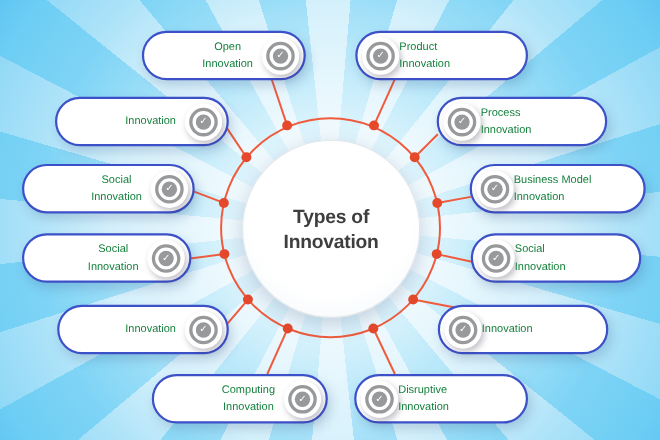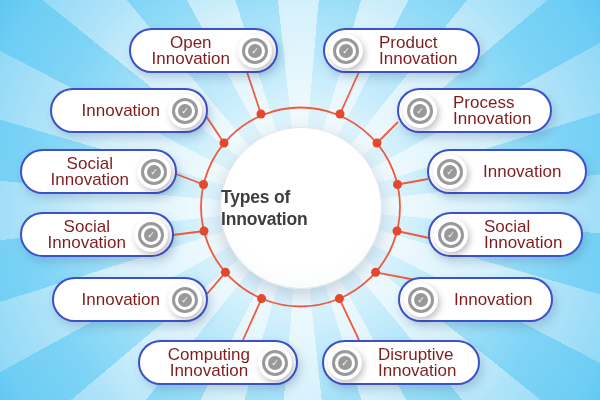--- a/index.html
+++ b/index.html
@@ -12,32 +12,32 @@
       repeating-conic-gradient(from 5deg at 50.1% 51.8%, #8edaf7 0deg 11.25deg, #cdeefb 11.25deg 22.5deg);
   }
   .net{position:absolute;left:0;top:0;width:600px;height:400px;}
   .hub{
     position:absolute;left:220px;top:127px;width:160px;height:160px;border-radius:50%;
     background:radial-gradient(circle at 50% 42%, #ffffff 60%, #f0f5f9 100%);
     border:1px solid #e0e6ea;
     box-shadow:0 6px 18px rgba(80,110,150,.3);
     display:flex;flex-direction:column;align-items:center;justify-content:center;
   }
-  .hub-title{font-weight:bold;font-size:17.5px;line-height:22px;color:#3e3e3e;letter-spacing:-0.2px;text-align:left;}
+  .hub-title{font-weight:bold;font-size:17.5px;line-height:22px;color:#3e3e3e;letter-spacing:-0.2px;text-align:center;}
   .pill{
     position:absolute;height:45px;border-radius:23px;background:#ffffff;
     border:2px solid #3c50c8;box-sizing:border-box;
     box-shadow:3px 5px 10px rgba(50,80,130,.22);
     display:flex;align-items:center;
   }
   .pill.left{justify-content:flex-end;padding-right:4px;}
   .pill.right{justify-content:flex-start;padding-left:4px;}
-  .pill-label{font-size:17px;line-height:15.5px;color:#7f1d1d;}
+  .pill-label{font-size:10px;line-height:15.5px;color:#15803d;}
   .pill.left .pill-label{text-align:center;margin-right:8px;}
-  .pill.right .pill-label{text-align:left;margin-left:16px;}
+  .pill.right .pill-label{text-align:left;margin-left:0;}
   .pill-label .ln{display:block;}
   .badge{
     flex:0 0 auto;width:34px;height:34px;border-radius:50%;background:#ffffff;
     box-shadow:2px 3px 6px rgba(60,60,80,.32);
     display:flex;align-items:center;justify-content:center;
   }
   .badge-ring{
     width:20px;height:20px;border:3px solid #98999b;border-radius:50%;
     display:flex;align-items:center;justify-content:center;background:#ffffff;
   }
@@ -185,20 +185,21 @@
     </div>
   </div>
 
   <div class="pill right" style="left:427px;top:149px;width:160px">
     <div class="badge">
       <div class="badge-ring">
         <span class="badge-check">✓</span>
       </div>
     </div>
     <div class="pill-label">
+      <span class="ln">Business Model</span>
       <span class="ln">Innovation</span>
     </div>
   </div>
 
   <div class="pill right" style="left:428px;top:212px;width:155px">
     <div class="badge">
       <div class="badge-ring">
         <span class="badge-check">✓</span>
       </div>
     </div>

